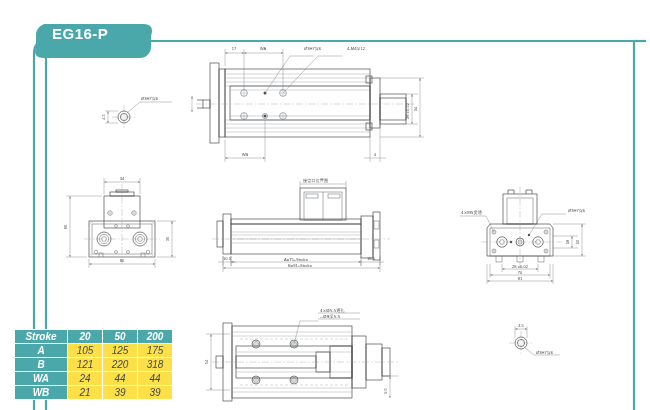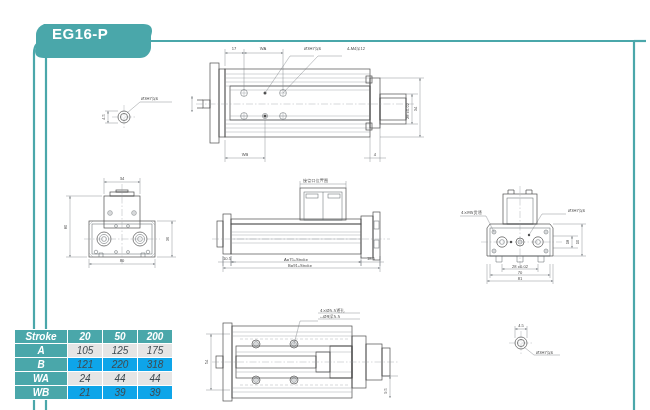--- a/index.html
+++ b/index.html
@@ -34,22 +34,22 @@
     padding:0;
     height:13px;
     font-weight:normal;
   }
   #spec-table th{
     background:#4aa7aa;color:#ffffff;font-weight:bold;
   }
   #spec-table td.rowhead{
     background:#4aa7aa;color:#ffffff;font-weight:bold;width:52px;
   }
-  #spec-table td.val{background:#e5e5e5;width:34px;}
-  #spec-table tr.alt td.val{background:#0ea5e9;}
+  #spec-table td.val{background:#fde047;width:34px;}
+  #spec-table tr.alt td.val{background:#fde047;}
 </style>
 </head>
 <body>
 
 <div id="page">
 
   <svg id="cad" viewBox="0 0 650 410">
     <defs>
       <style>
         .ln{stroke:#4d4d4d;stroke-width:.7;fill:none;}

